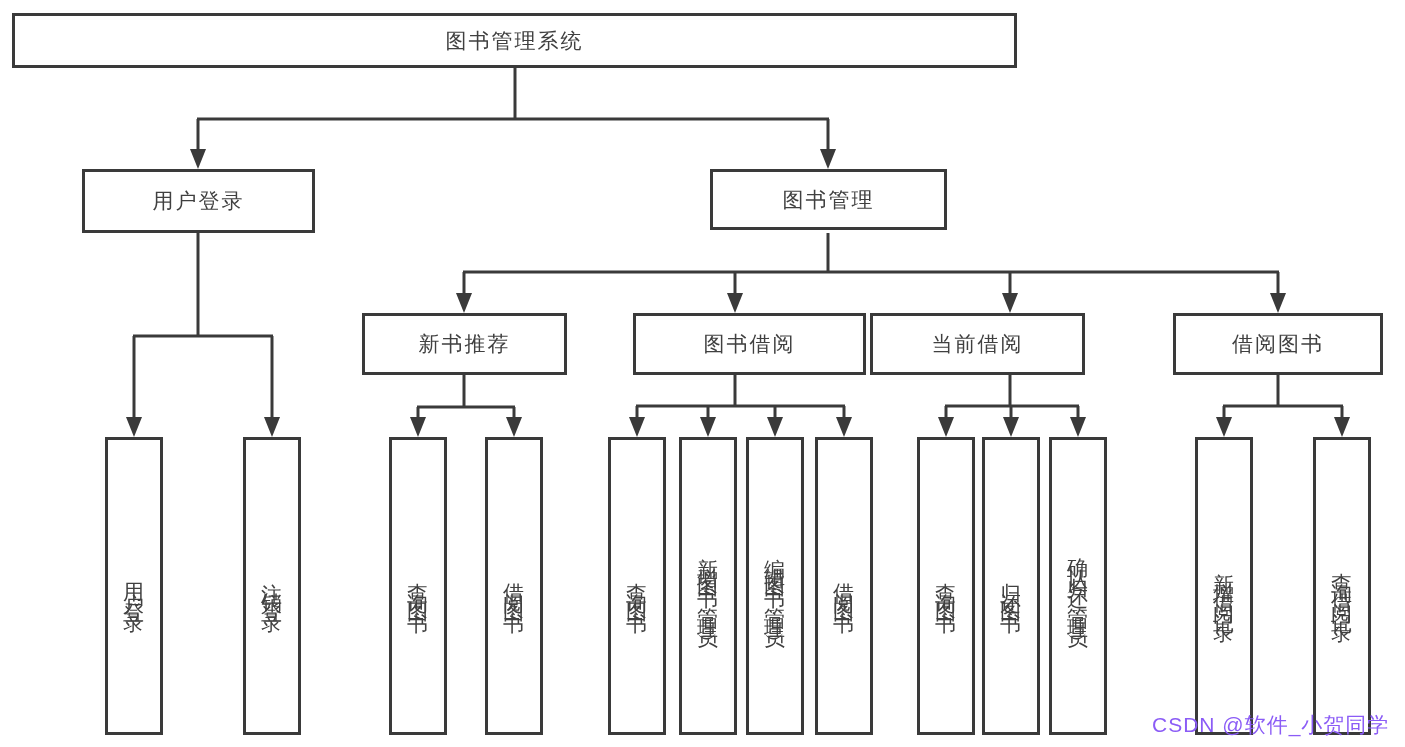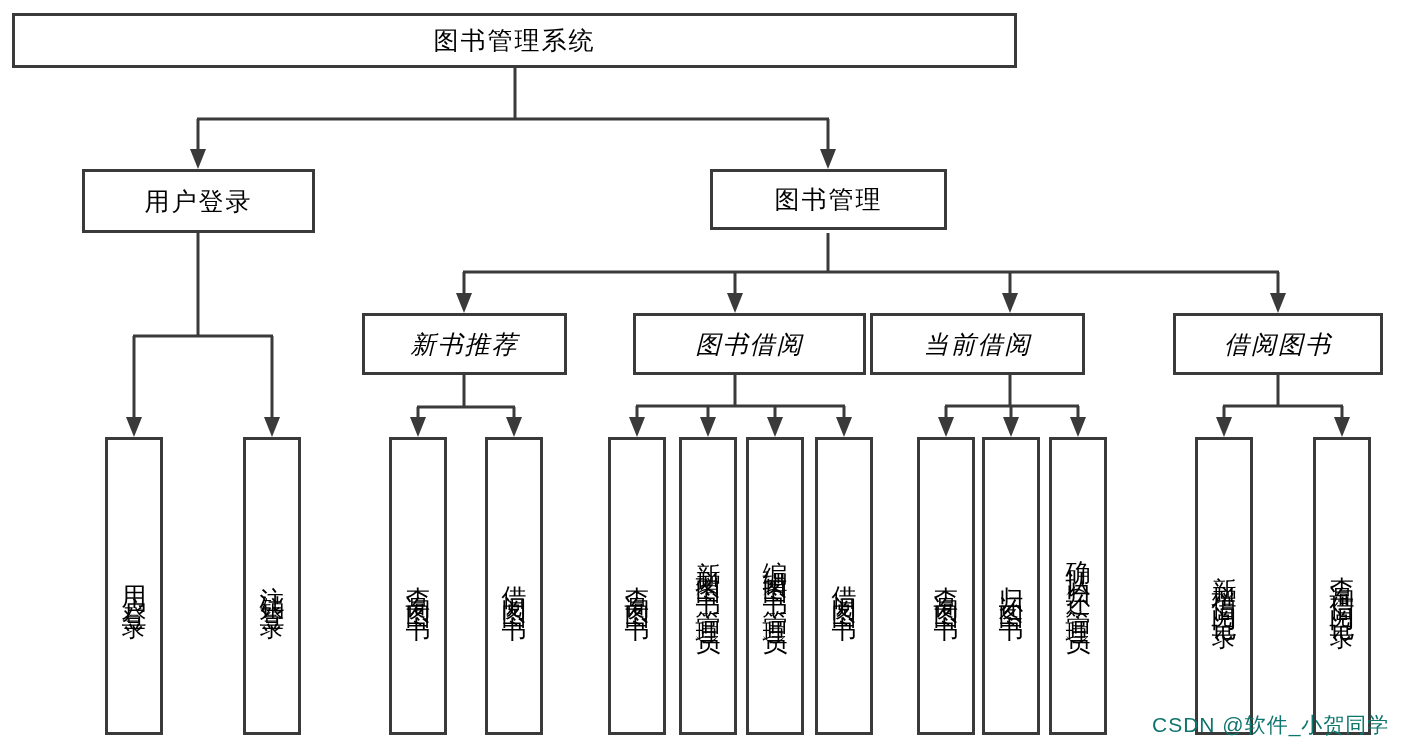--- a/index.html
+++ b/index.html
@@ -17,60 +17,60 @@
     z-index: 0;
   }
   .node {
     position: absolute;
     box-sizing: border-box;
     border: 3px solid #3a3a3a;
     background: #ffffff;
     display: flex;
     align-items: center;
     justify-content: center;
-    color: #000000;
-    font-size: 25px;
+    color: #404040;
+    font-size: 21px;
     letter-spacing: 1px;
     z-index: 1;
     text-align: center;
   }
   .node.h { letter-spacing: 2px; }
   .node.v {
     writing-mode: vertical-rl;
     text-orientation: mixed;
     letter-spacing: 10px;
     line-height: 1;
     padding: 8px 0;
   }
   
   .n-root  { left: 12px;  top: 13px;  width: 1005px; height: 55px; }
   
   .n-login { left: 82px;  top: 169px; width: 233px;  height: 64px; }
   .n-mgmt  { left: 710px; top: 169px; width: 237px;  height: 61px; }
   
-  .n-l3    { top: 313px; height: 62px; font-style: italic; }
+  .n-l3    { top: 313px; height: 62px; }
   .n-new   { left: 362px;  width: 205px; }
   .n-brw   { left: 633px;  width: 233px; }
   .n-cur   { left: 870px;  width: 215px; }
   .n-rec   { left: 1173px; width: 210px; }
   
   .n-leaf  { top: 437px; height: 298px; width: 58px; }
   .n-a1 { left: 105px; }  .n-a2 { left: 243px; }
   .n-b1 { left: 389px; }  .n-b2 { left: 485px; }
   .n-c1 { left: 608px; }  .n-c2 { left: 679px; }
   .n-c3 { left: 746px; }  .n-c4 { left: 815px; }
   .n-d1 { left: 917px; }  .n-d2 { left: 982px; }
   .n-d3 { left: 1049px; }
   .n-e1 { left: 1195px; } .n-e2 { left: 1313px; }
   .watermark {
     position: absolute;
     left: 1152px;
     top: 711px;
     font-size: 21px;
-    color: #0f766e;
+    color: #8b5cf6;
     letter-spacing: 1px;
     z-index: 2;
     white-space: nowrap;
   }
 </style>
 </head>
 <body>
 
 <div class="canvas">
 

